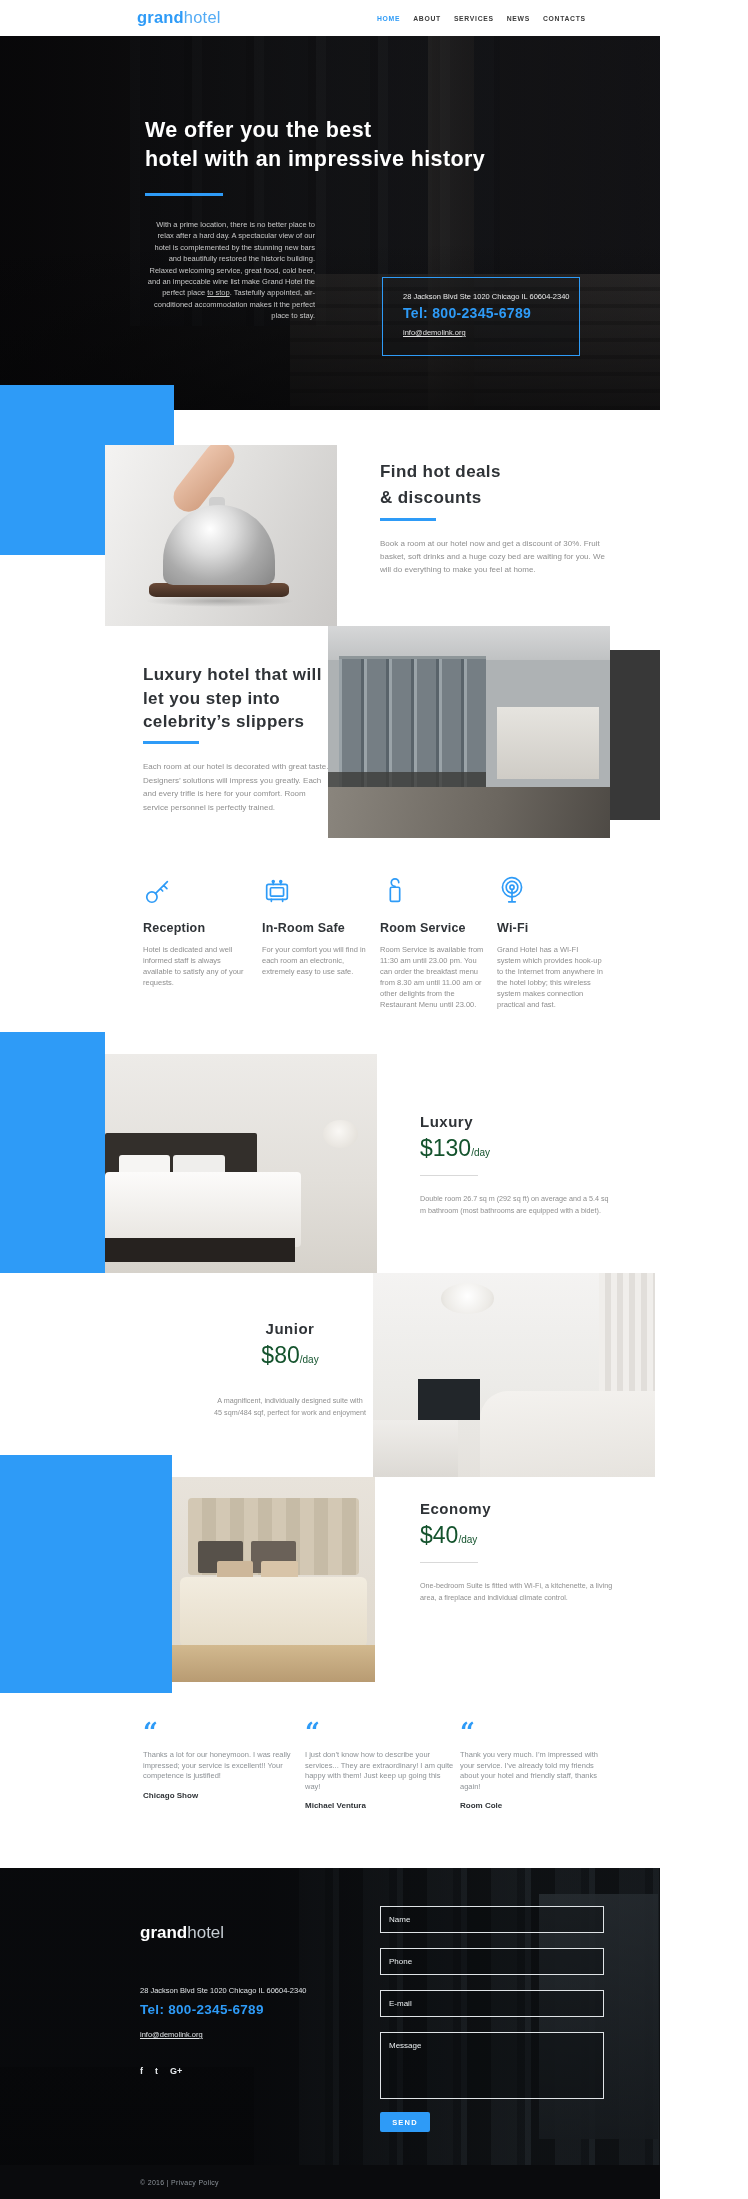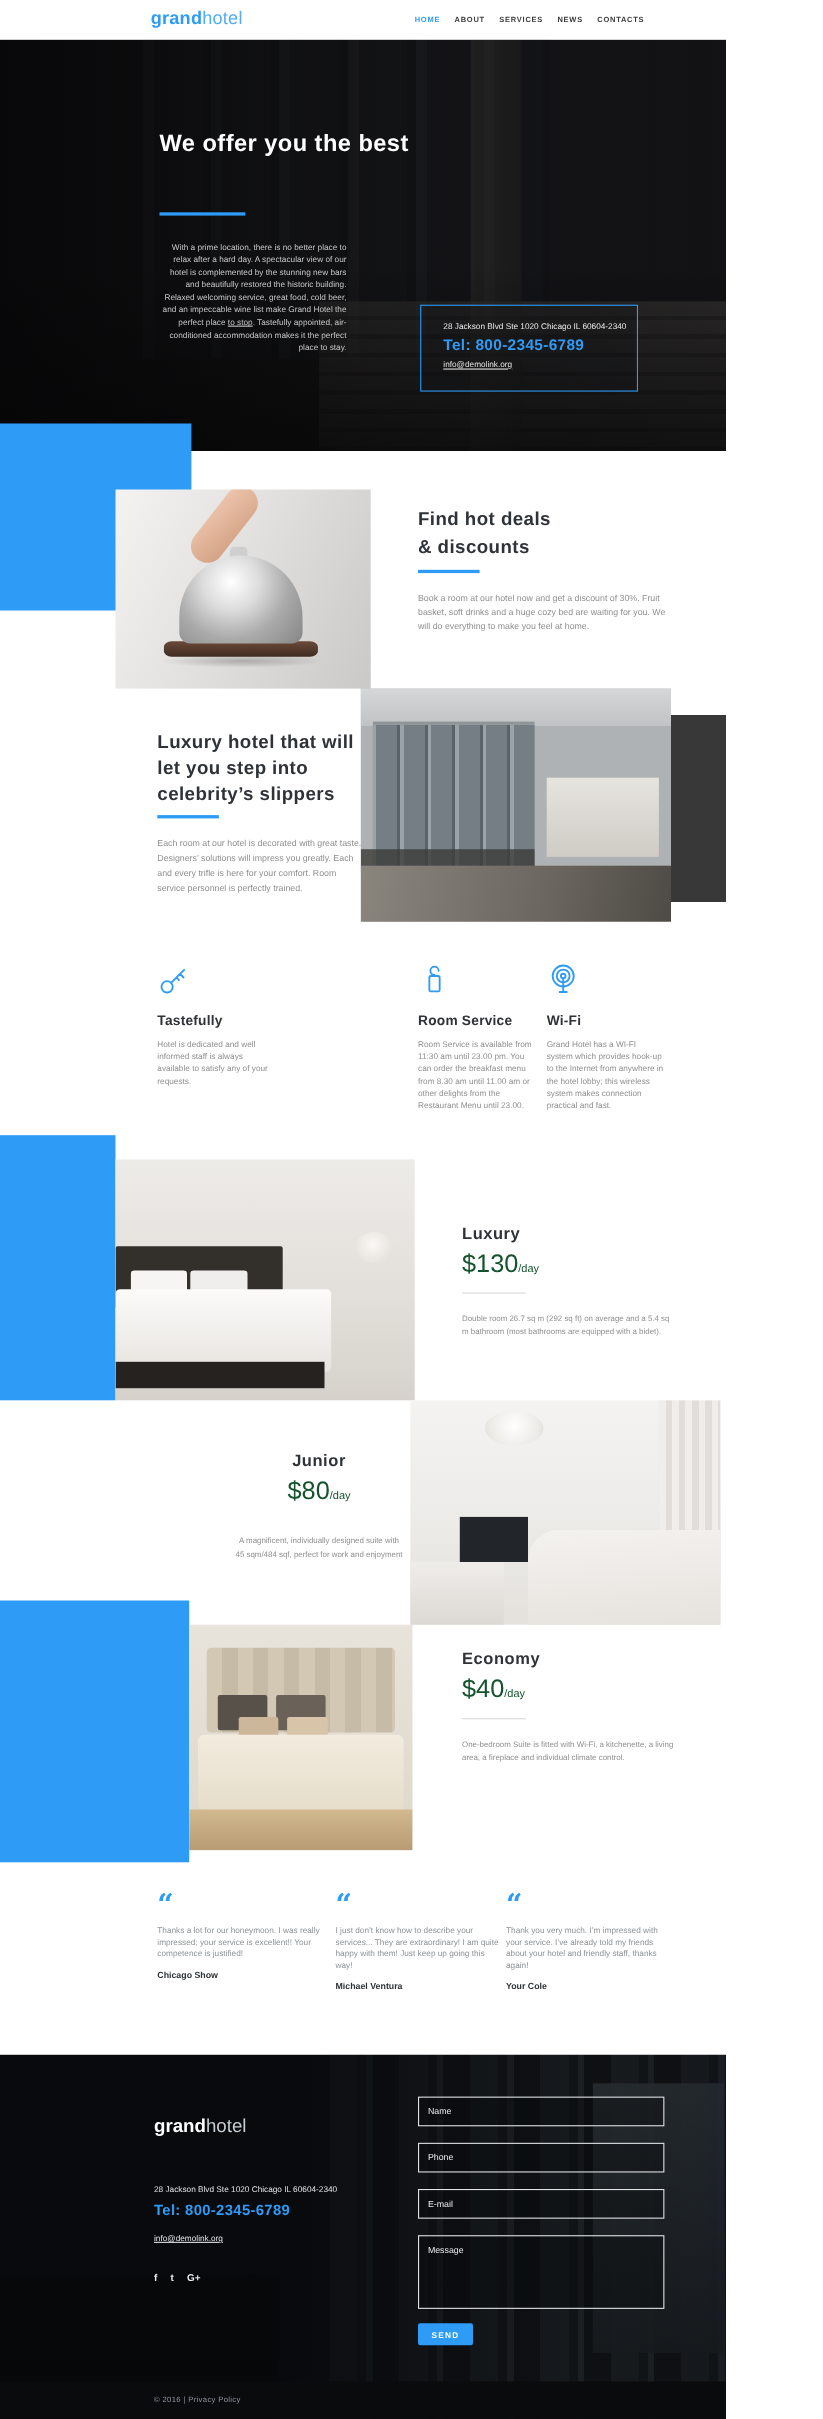--- a/index.html
+++ b/index.html
@@ -192,20 +192,21 @@
   </div>
 
   <div class="abs hero">
     <div class="hero-windows"></div>
     <div class="hero-stairs"></div>
     <div class="hero-pillar"></div>
     <div class="hero-shade"></div>
   </div>
   <h1 class="abs hero-title">
     <span style="display:block">We offer you the best</span>
+    <span style="display:block">hotel with an impressive history</span>
   </h1>
   <div class="abs hero-underline"></div>
   <p class="abs hero-para"><span>With a prime location, there is no better place to relax after a hard day. A spectacular view of our hotel is complemented by the stunning new bars and beautifully restored the historic building. Relaxed welcoming service, great food, cold beer, and an impeccable wine list make Grand Hotel the perfect place </span><a href="#">to stop</a><span>. Tastefully appointed, air-conditioned accommodation makes it the perfect place to stay.</span></p>
   <div class="abs contact-box">
     <div class="cb-address">28 Jackson Blvd Ste 1020 Chicago IL 60604-2340</div>
     <div class="cb-phone">Tel: 800-2345-6789</div>
     <a href="#" class="cb-email">info@demolink.org</a>
   </div>
 
   <div class="abs rect-blue-a"></div>
@@ -239,22 +240,35 @@
   <div class="abs about-underline"></div>
   <p class="abs about-para">Each room at our hotel is decorated with great taste. Designers’ solutions will impress you greatly. Each and every trifle is here for your comfort. Room service personnel is perfectly trained.</p>
 
   <div class="abs feature f0">
     <span class="f-icon">
       <svg class="icon-svg" width="30" height="30" viewBox="0 0 32 32">
         <circle cx="9.5" cy="22.5" r="5.5"></circle>
         <path d="M13.5 18.5 L26 6 M22 10 l3.5 3.5 M18.5 13.5 l2.5 2.5"></path>
       </svg>
     </span>
-    <h3>Tastefully</h3>
+    <h3>Reception</h3>
     <p>Hotel is dedicated and well informed staff is always available to satisfy any of your requests.</p>
+  </div>
+  <div class="abs feature f1">
+    <span class="f-icon">
+      <svg class="icon-svg" width="30" height="30" viewBox="0 0 32 32">
+        <rect x="5" y="9" width="22" height="16" rx="2"></rect>
+        <rect x="9" y="12.5" width="14" height="9" rx="1"></rect>
+        <path d="M12 9 V7 M20 9 V7 M10 25 v2 M22 25 v2"></path>
+        <circle cx="12" cy="5.8" r="1"></circle>
+          <circle cx="20" cy="5.8" r="1"></circle>
+      </svg>
+    </span>
+    <h3>In-Room Safe</h3>
+    <p>For your comfort you will find in each room an electronic, extremely easy to use safe.</p>
   </div>
   <div class="abs feature f2">
     <span class="f-icon">
       <svg class="icon-svg" width="30" height="30" viewBox="0 0 32 32">
         <path d="M20 7 a4 4 0 1 0 -4 4 v1"></path>
         <path d="M12.5 12 h7 a1.5 1.5 0 0 1 1.5 1.5 v12 a1.5 1.5 0 0 1 -1.5 1.5 h-7 a1.5 1.5 0 0 1 -1.5 -1.5 v-12 a1.5 1.5 0 0 1 1.5 -1.5 z"></path>
       </svg>
     </span>
     <h3>Room Service</h3>
     <p>Room Service is available from 11:30 am until 23.00 pm. You can order the breakfast menu from 8.30 am until 11.00 am or other delights from the Restaurant Menu until 23.00.</p>
@@ -324,21 +338,21 @@
     <div class="t-author">Chicago Show</div>
   </div>
   <div class="abs testimonial t1">
     <div class="quote">“</div>
     <p>I just don’t know how to describe your services... They are extraordinary! I am quite happy with them! Just keep up going this way!</p>
     <div class="t-author">Michael Ventura</div>
   </div>
   <div class="abs testimonial t2">
     <div class="quote">“</div>
     <p>Thank you very much. I’m impressed with your service. I’ve already told my friends about your hotel and friendly staff, thanks again!</p>
-    <div class="t-author">Your Cole</div>
+    <div class="t-author">Room Cole</div>
   </div>
 
   <div class="abs site-footer">
     <div class="ft-glass"></div>
     <div class="ft-door"></div>
     <div class="ft-desk"></div>
     <div class="ft-shade"></div>
   </div>
   <a href="#" class="abs ft-logo"><span class="lg-b">grand</span><span class="lg-l">hotel</span></a>
   <div class="abs ft-address">28 Jackson Blvd Ste 1020 Chicago IL 60604-2340</div>

